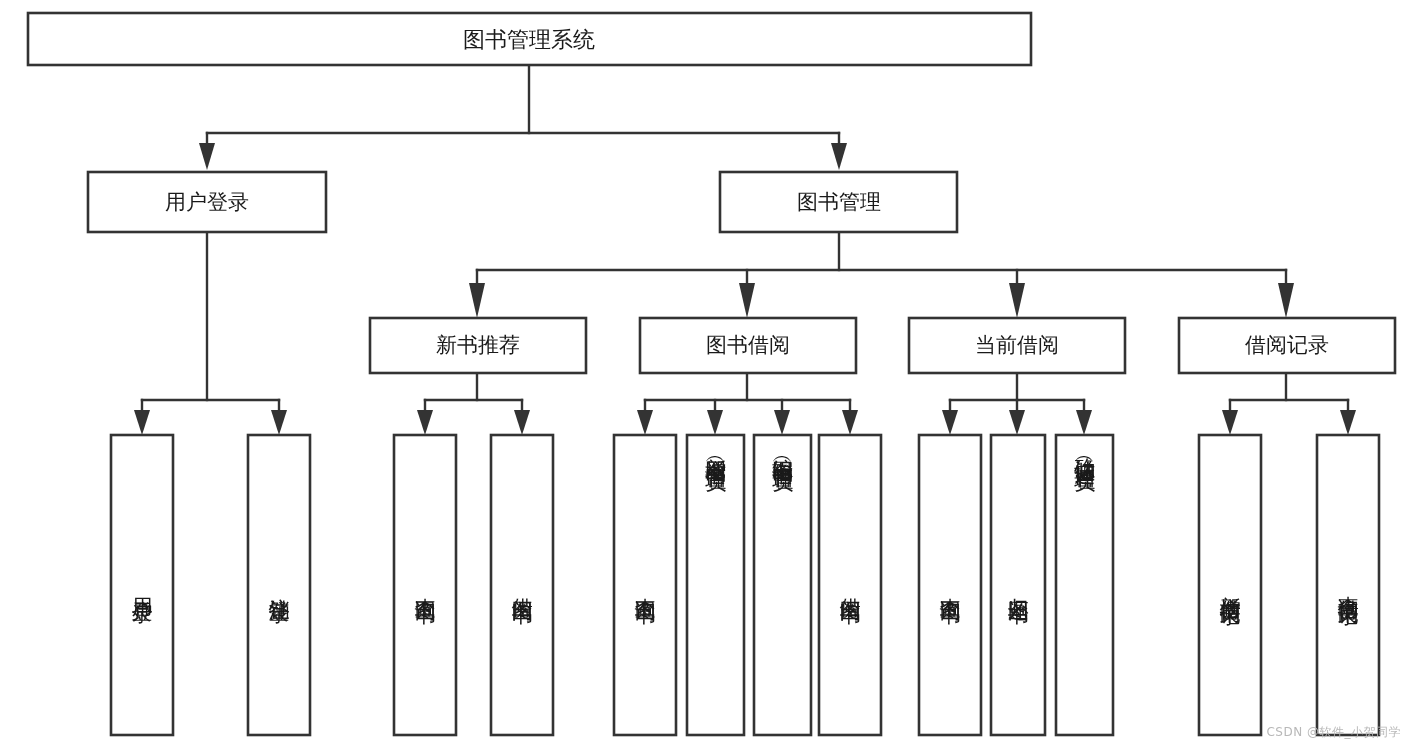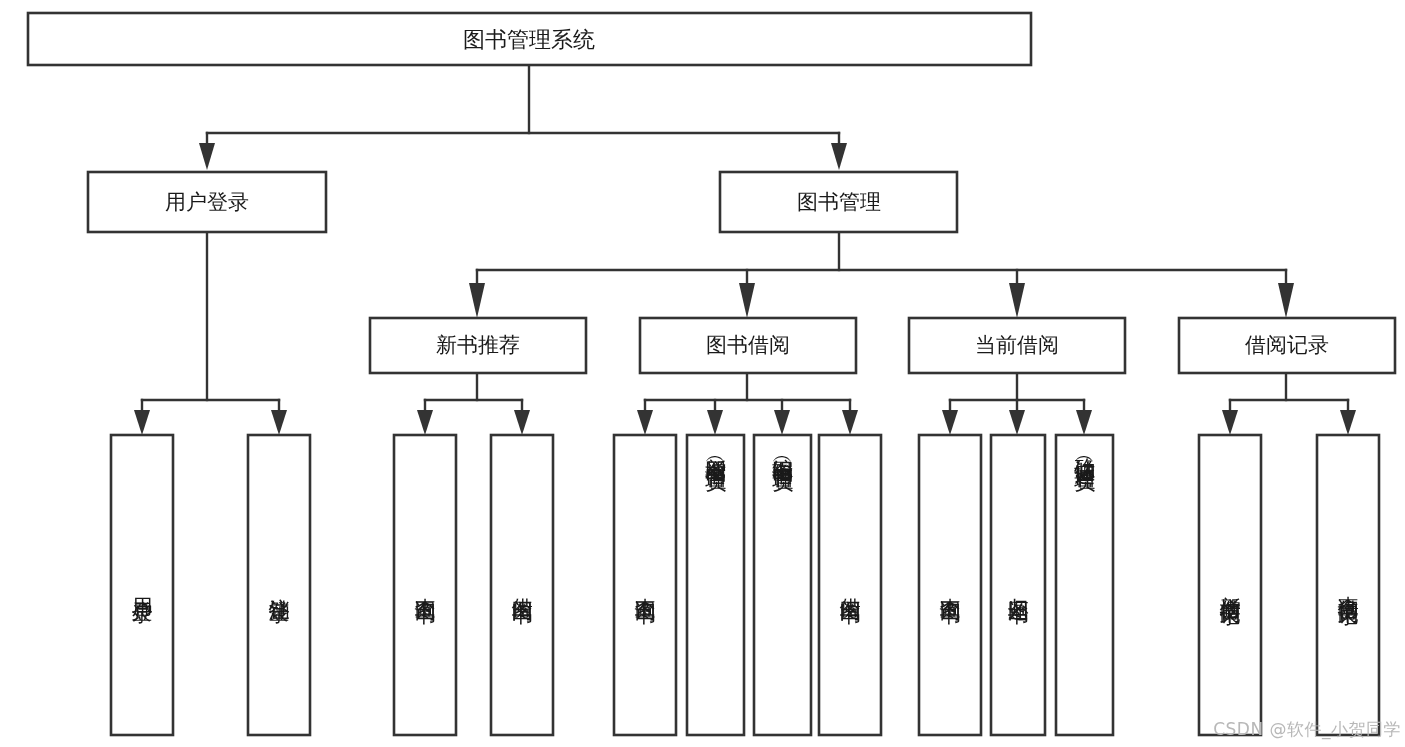--- a/index.html
+++ b/index.html
@@ -67,21 +67,21 @@
     line-height: 1.16;
     letter-spacing: 2px;
     color: #1a1a1a;
     white-space: nowrap;
   }
   .watermark {
     position: absolute;
     right: 12px;
     bottom: 6px;
     font-family: "DejaVu Sans", "Liberation Sans", sans-serif;
-    font-size: 17px;
+    font-size: 12px;
     color: #b8b8b8;
     letter-spacing: 0.5px;
     white-space: nowrap;
   }
 </style>
 </head>
 <body>
 
 <div id="diagram-root">
 

